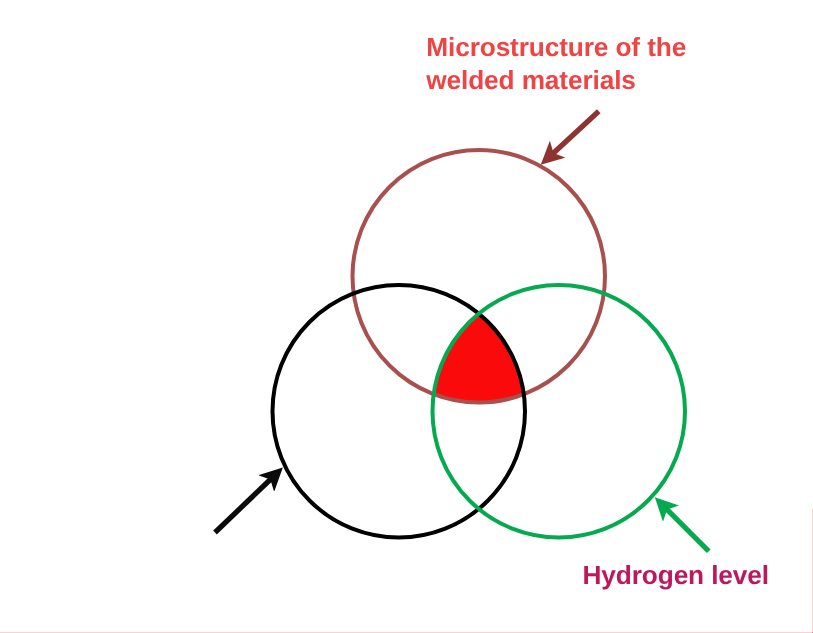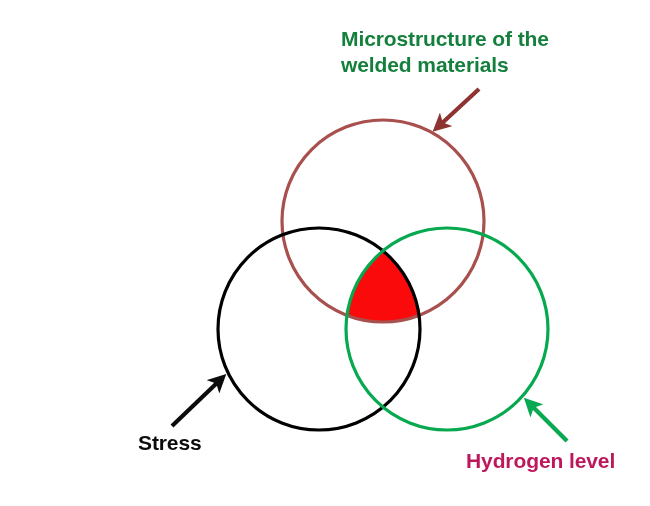--- a/index.html
+++ b/index.html
@@ -29,21 +29,21 @@
     font-family: "Liberation Sans", sans-serif;
     font-weight: bold;
     white-space: pre;
     line-height: 1.22;
     letter-spacing: -0.1px;
   }
   #label-microstructure {
     left: 341px;
     top: 26px;
     font-size: 21px;
-    color: #15803d;
+    color: #ef4444;
   }
   #label-stress {
     left: 138px;
     top: 430px;
     font-size: 21px;
     color: #0B0B0B;
   }
   #label-hydrogen {
     left: 466px;
     top: 448px;
@@ -92,17 +92,16 @@
     <circle cx="447" cy="329" r="101" fill="none" stroke="#06A94F" stroke-width="3.2"></circle>
 
     <line x1="479" y1="89" x2="440" y2="125" stroke="#8E3330" stroke-width="4.2" marker-end="url(#arrowhead-red)"></line>
     <line x1="172" y1="426" x2="219" y2="381" stroke="#0B0B0B" stroke-width="4.2" marker-end="url(#arrowhead-black)"></line>
     <line x1="567" y1="441" x2="531" y2="405" stroke="#06A94F" stroke-width="4.2" marker-end="url(#arrowhead-green)"></line>
   </svg>
 
   <div class="label" id="label-microstructure">Microstructure of the
 welded materials</div>
 
-  <div class="label" id="label-stress">Stress</div>
 
   <div class="label" id="label-hydrogen">Hydrogen level</div>
 
 </div>
 
 </body></html>

